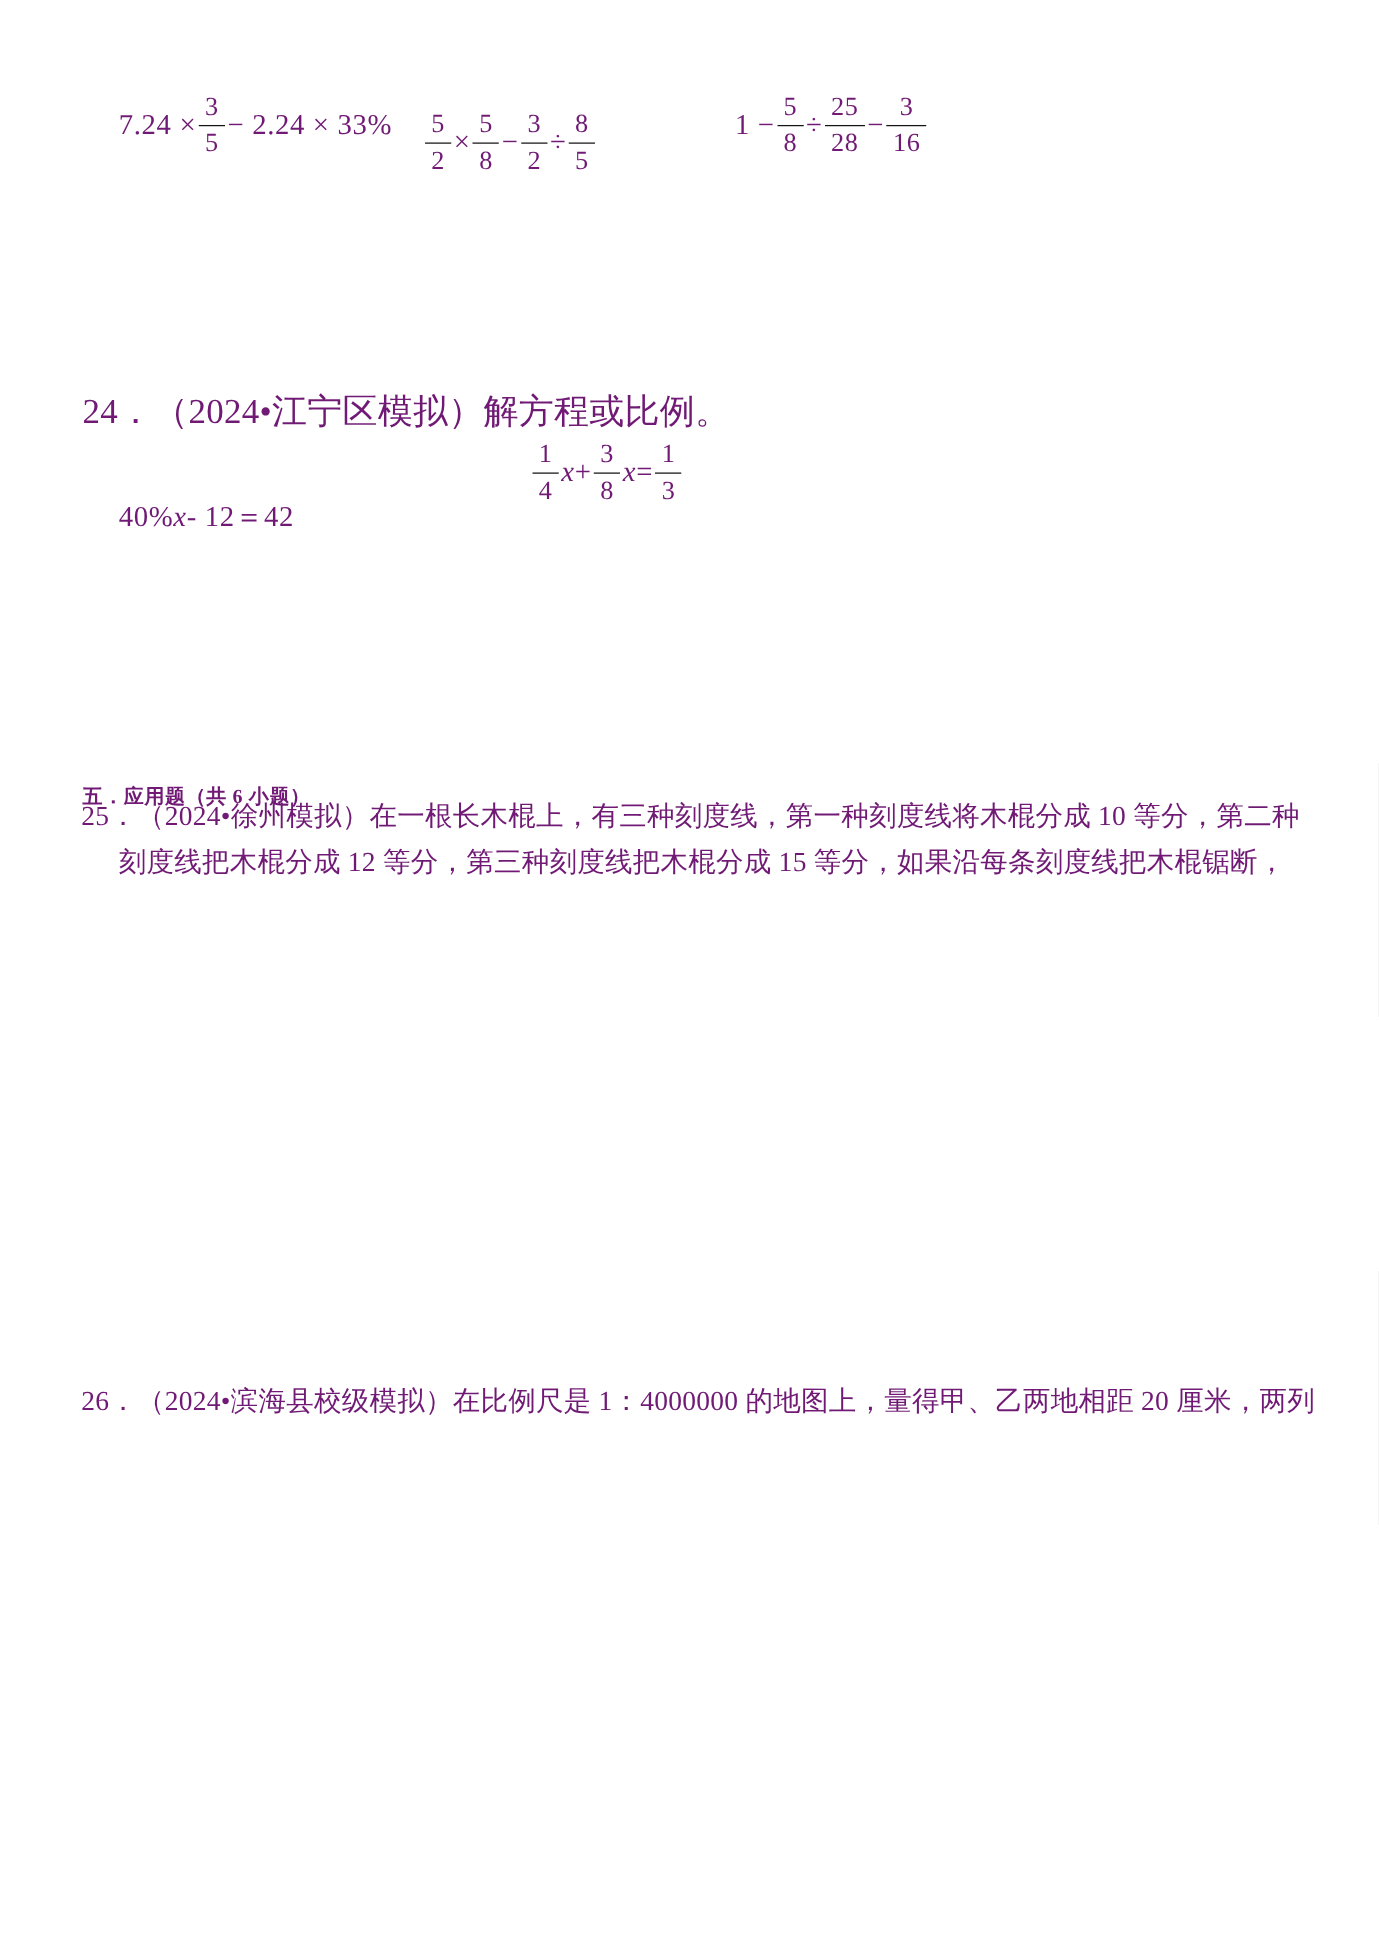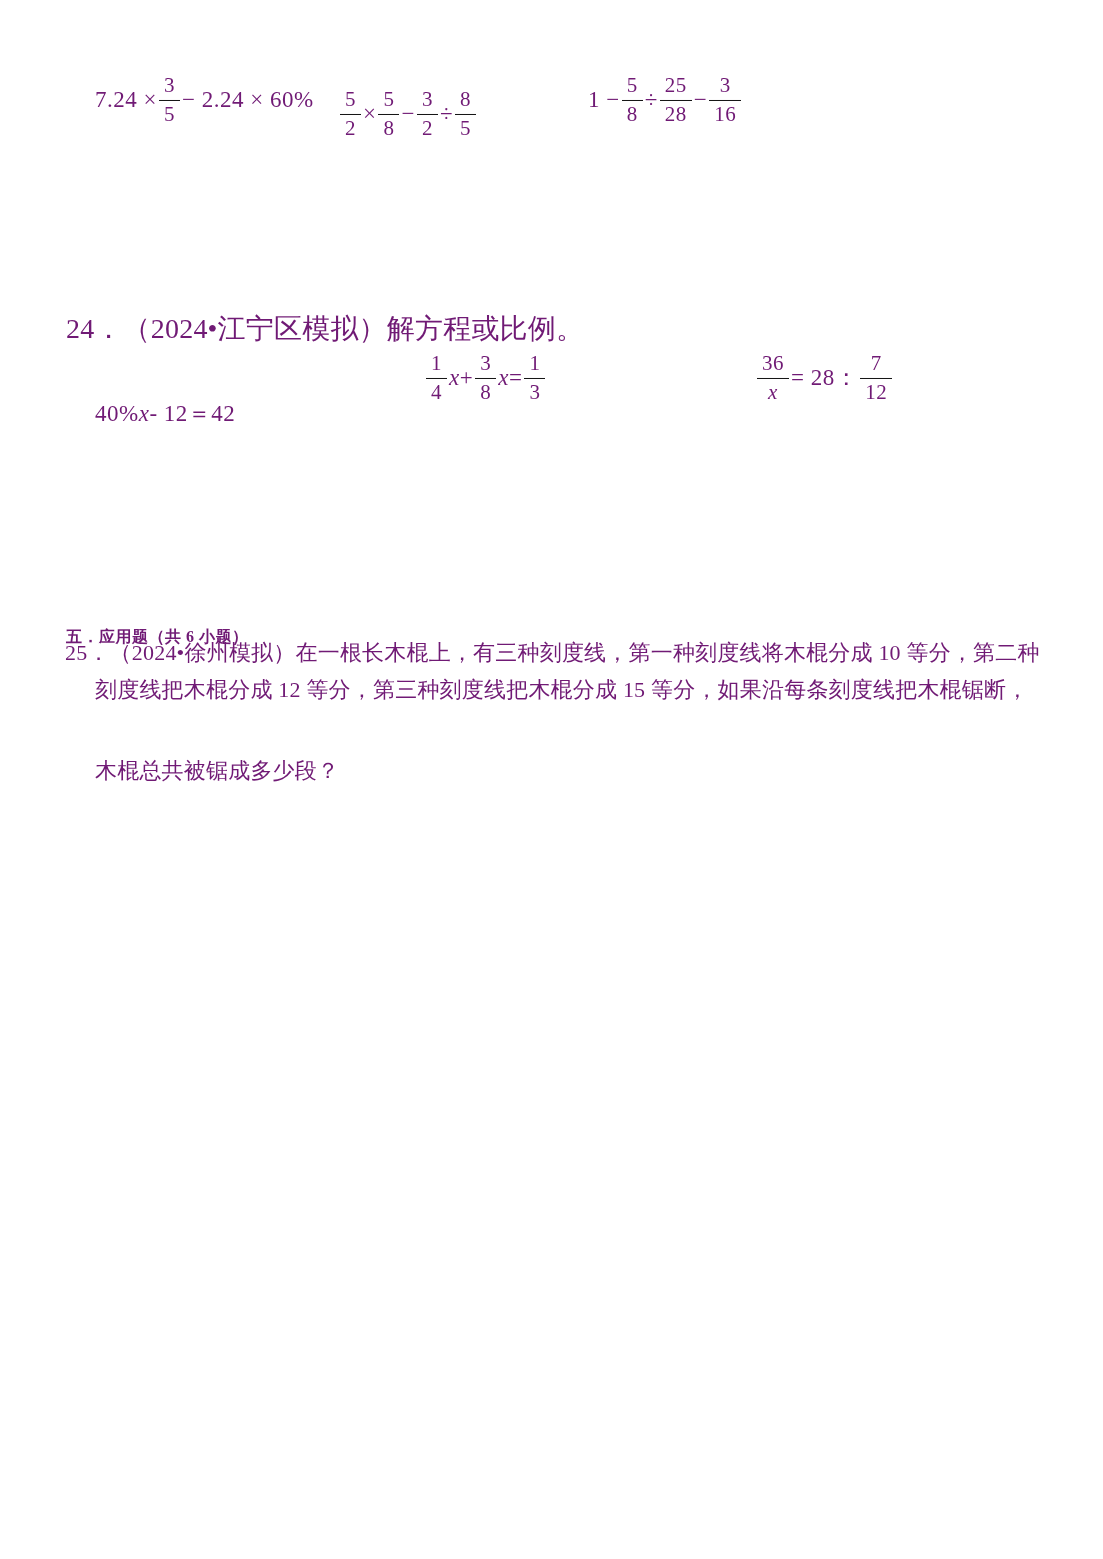--- a/index.html
+++ b/index.html
@@ -67,29 +67,28 @@
     font-size: 16px;
     font-weight: bold;
     letter-spacing: 0.5px;
   }
 </style>
 </head>
 <body>
 
 <div class="page">
 
-  <div class="expr" style="left:95px; top:100px;"><span class="mtxt">7.24 × </span><span class="frac"><span class="num">3</span><span class="den">5</span></span><span class="mtxt"> − 2.24 × 60%</span></div>
+  <div class="expr" style="left:95px; top:100px;"><span class="mtxt">7.24 × </span><span class="frac"><span class="num">3</span><span class="den">5</span></span><span class="mtxt"> − 2.24 × 33%</span></div>
   <div class="expr" style="left:338px; top:114px;"><span class="frac"><span class="num">5</span><span class="den">2</span></span><span class="mtxt"> × </span><span class="frac"><span class="num">5</span><span class="den">8</span></span><span class="mtxt"> − </span><span class="frac"><span class="num">3</span><span class="den">2</span></span><span class="mtxt"> ÷ </span><span class="frac"><span class="num">8</span><span class="den">5</span></span></div>
   <div class="expr" style="left:588px; top:100px;"><span class="mtxt">1 − </span><span class="frac"><span class="num">5</span><span class="den">8</span></span><span class="mtxt"> ÷ </span><span class="frac"><span class="num">25</span><span class="den">28</span></span><span class="mtxt"> − </span><span class="frac"><span class="num">3</span><span class="den">16</span></span></div>
 
   <div class="q-header" style="left:66px; top:310px;">24．（2024•江宁区模拟）解方程或比例。</div>
   <div class="expr" style="left:95px; top:381px;margin-top:32px;"><span class="mtxt">40%</span><span class="mtxt it">x</span><span class="mtxt"> - 12＝42</span></div>
   <div class="expr" style="left:424px; top:378px;"><span class="frac"><span class="num">1</span><span class="den">4</span></span><span class="mtxt it">x</span><span class="mtxt"> + </span><span class="frac"><span class="num">3</span><span class="den">8</span></span><span class="mtxt it">x</span><span class="mtxt"> = </span><span class="frac"><span class="num">1</span><span class="den">3</span></span></div>
-  <div class="expr" style="left:755px; top:378px;"><span class="frac"><span class="num">36</span><span class="den it">x</span></span><span class="mtxt"> = 28：</span><span class="frac"><span class="num">7</span><span class="den">12</span></span></div>
 
   <div class="sec-title" style="left:66px; top:627px;">五．应用题（共 6 小题）</div>
 
   <div class="text-line" style="left:65px; top:639px;">25．（2024•徐州模拟）在一根长木棍上，有三种刻度线，第一种刻度线将木棍分成 10 等分，第二种</div>
   <div class="text-line" style="left:95px; top:676px;">刻度线把木棍分成 12 等分，第三种刻度线把木棍分成 15 等分，如果沿每条刻度线把木棍锯断，</div>
-  <div class="text-line" style="left:95px; top:757px;">木棍总共被锯成多少段？</div>
 
+  <div class="text-line" style="left:65px; top:1107px;">26．（2024•滨海县校级模拟）在比例尺是 1：4000000 的地图上，量得甲、乙两地相距 20 厘米，两列</div>
 
 </div>
 
 </body></html>

